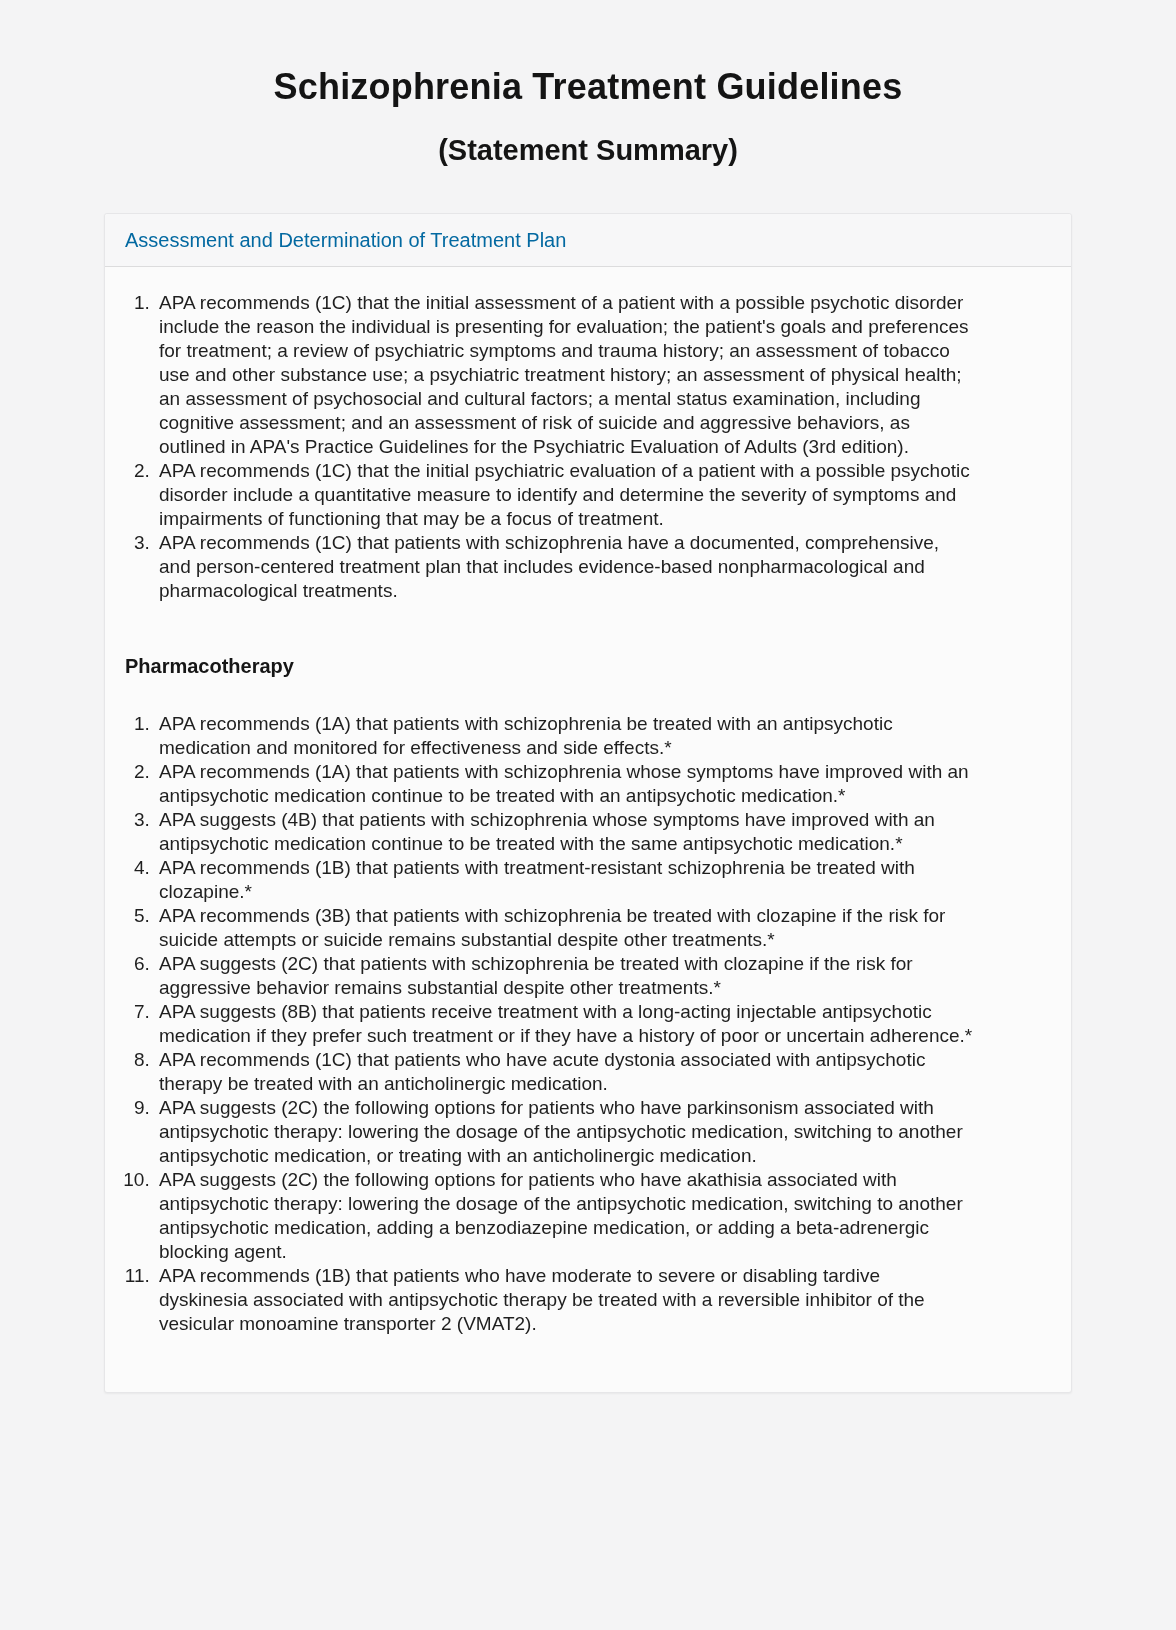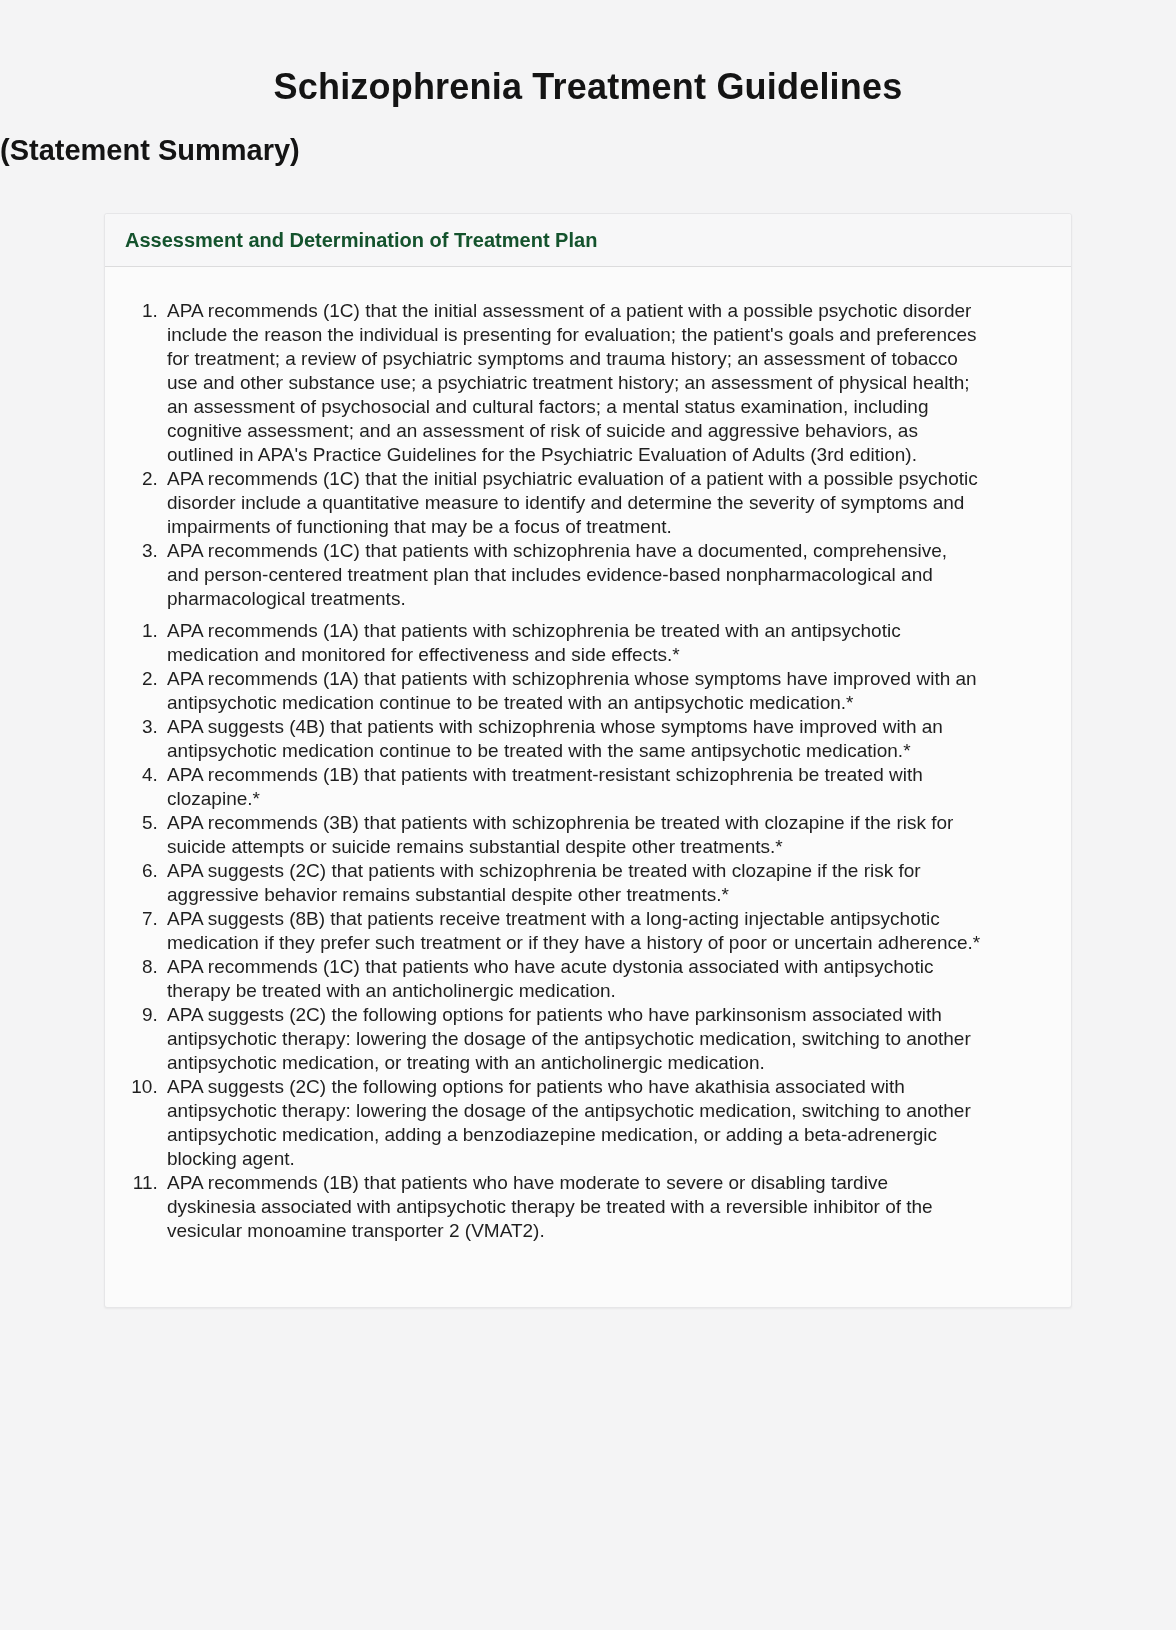--- a/index.html
+++ b/index.html
@@ -23,46 +23,47 @@
   .page-title {
     margin: 0;
     text-align: center;
     font-size: 36px;
     font-weight: 700;
     letter-spacing: 0.2px;
     color: #141414;
   }
   .page-subtitle {
     margin: 26px 0 0 0;
+    text-align: center;
     font-size: 29px;
     font-weight: 700;
     color: #141414;
   }
   .card {
     margin: 46px 104px 0 104px;
     background: var(--card-bg);
     border: 1px solid var(--card-border);
     border-radius: 3px;
     box-shadow: 0 1px 2px rgba(0,0,0,0.05);
   }
   .card-header {
     padding: 15px 20px 14px 20px;
     background: #f7f7f8;
     border-bottom: 1px solid var(--divider);
     border-radius: 3px 3px 0 0;
   }
   .card-header h3 {
     margin: 0;
     font-size: 20px;
-    font-weight: 700;
-    color: #14532d;
+    font-weight: 400;
+    color: #0369a1;
   }
   .card-body { padding: 24px 64px 56px 16px; }
   ol.guideline-list {
-    margin: 8px;
+    margin: 0;
     padding: 0 0 0 34px;
     max-width: 852px;
     font-size: 19px;
     line-height: 24px;
   }
   ol.guideline-list li { padding-left: 4px; margin: 0; }
   .subhead {
     margin: 52px 0 34px 4px;
     font-size: 20px;
     font-weight: 700;
@@ -84,20 +85,21 @@
     </header>
 
     <div class="card-body">
 
       <ol class="guideline-list">
         <li><span>APA recommends (1C) that the initial assessment of a patient with a possible psychotic disorder include the reason the individual is presenting for evaluation; the patient's goals and preferences for treatment; a review of psychiatric symptoms and trauma history; an assessment of tobacco use and other substance use; a psychiatric treatment history; an assessment of physical health; an assessment of psychosocial and cultural factors; a mental status examination, including cognitive assessment; and an assessment of risk of suicide and aggressive behaviors, as outlined in APA's Practice Guidelines for the Psychiatric Evaluation of Adults (3rd edition).</span></li>
         <li><span>APA recommends (1C) that the initial psychiatric evaluation of a patient with a possible psychotic disorder include a quantitative measure to identify and determine the severity of symptoms and impairments of functioning that may be a focus of treatment.</span></li>
         <li><span>APA recommends (1C) that patients with schizophrenia have a documented, comprehensive, and person-centered treatment plan that includes evidence-based nonpharmacological and pharmacological treatments.</span></li>
       </ol>
 
+      <h3 class="subhead">Pharmacotherapy</h3>
 
       <ol class="guideline-list">
         <li><span>APA recommends (1A) that patients with schizophrenia be treated with an antipsychotic medication and monitored for effectiveness and side effects.*</span></li>
         <li><span>APA recommends (1A) that patients with schizophrenia whose symptoms have improved with an antipsychotic medication continue to be treated with an antipsychotic medication.*</span></li>
         <li><span>APA suggests (4B) that patients with schizophrenia whose symptoms have improved with an antipsychotic medication continue to be treated with the same antipsychotic medication.*</span></li>
         <li><span>APA recommends (1B) that patients with treatment-resistant schizophrenia be treated with clozapine.*</span></li>
         <li><span>APA recommends (3B) that patients with schizophrenia be treated with clozapine if the risk for suicide attempts or suicide remains substantial despite other treatments.*</span></li>
         <li><span>APA suggests (2C) that patients with schizophrenia be treated with clozapine if the risk for aggressive behavior remains substantial despite other treatments.*</span></li>
         <li><span>APA suggests (8B) that patients receive treatment with a long-acting injectable antipsychotic medication if they prefer such treatment or if they have a history of poor or uncertain adherence.*</span></li>
         <li><span>APA recommends (1C) that patients who have acute dystonia associated with antipsychotic therapy be treated with an anticholinergic medication.</span></li>

